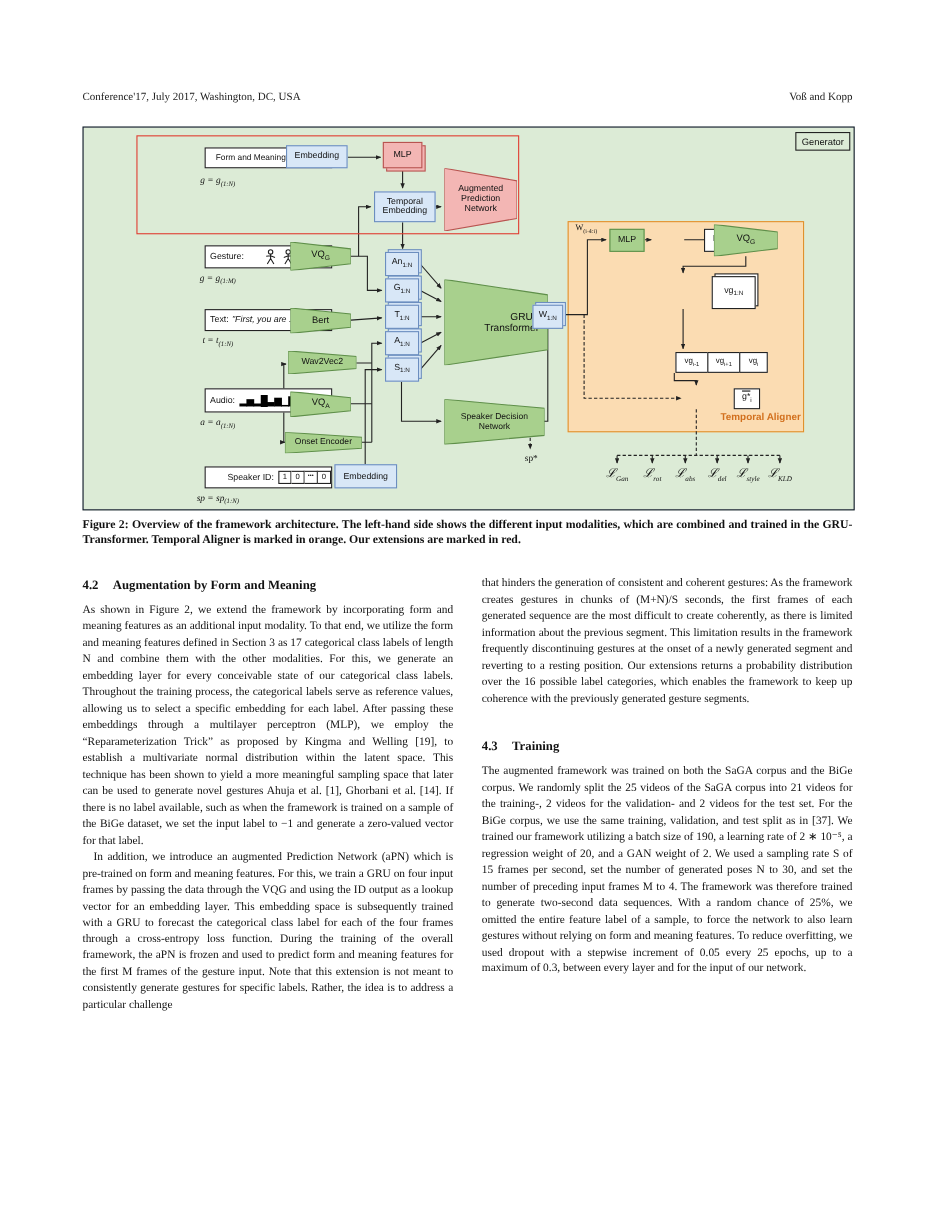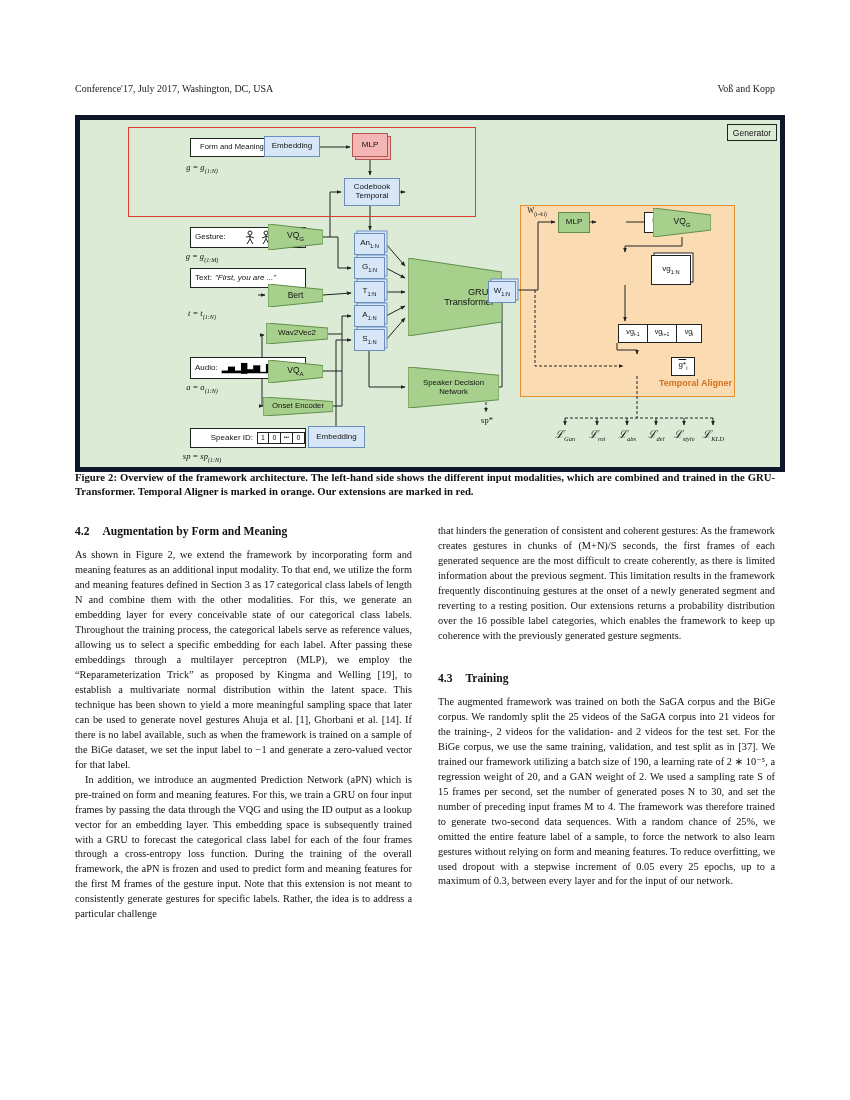--- a/index.html
+++ b/index.html
@@ -3,21 +3,21 @@
 <meta charset="utf-8">
 <style>
   html,body{margin:0;padding:0;background:#ffffff;}
   .page{position:relative;width:850px;height:1100px;background:#fff;overflow:hidden;
         font-family:"Liberation Serif",serif;color:#111;}
   
   .runhead{position:absolute;top:83px;left:75px;width:700px;display:flex;
            justify-content:space-between;font-size:10px;color:#222;}
   
   .fig{position:absolute;left:75px;top:115px;width:700px;height:347px;
-       background:#dcebd6;border:5px solid #0f172a;font-family:"Liberation Sans",sans-serif;}
+       background:#dcebd6;border:1px solid #0f172a;font-family:"Liberation Sans",sans-serif;}
   .fig *{box-sizing:border-box;}
   .node{position:absolute;display:flex;align-items:center;justify-content:center;
         text-align:center;font-size:8px;line-height:1.12;color:#111;z-index:3;}
   .white{background:#fff;border:1px solid #222;margin-left:46px;}
   .blue{background:#d8e7f7;border:1px solid #6c8ebf;}
   .bluestack{box-shadow:2.5px -2.5px 0 -1px #d8e7f7,2.5px -2.5px 0 0 #6c8ebf;}
   .red{background:#f3b6b4;border:1px solid #b85450;}
   .redstack{box-shadow:3px 3px 0 -1px #f3b6b4,3px 3px 0 0 #b85450;}
   .whitestack{box-shadow:2.5px -2.5px 0 -1px #fff,2.5px -2.5px 0 0 #222;}
   .greenrect{background:#a8d08d;border:1px solid #5f8f4a;}
@@ -133,21 +133,27 @@
     <div class="node blue" style="left:184px;top:16px;width:56px;height:21px;">
       <span>Embedding</span>
     </div>
     <div class="node red redstack" style="left:272px;top:13px;width:36px;height:24px;">
       <span>MLP</span>
     </div>
     <div class="freelabel" style="left:70px;top:42px;width:104px;">
       <span>g = g</span><sub>(1:N)</sub>
     </div>
     <div class="node blue" style="left:264px;top:58px;width:56px;height:28px;">
-      <span>Codebook Temporal</span>
+      <span>Temporal Embedding</span>
+    </div>
+    <div class="trap" style="left:328px;top:37px;width:66px;height:57px;font-size:8px;">
+      <svg viewBox="0 0 100 100" preserveAspectRatio="none">
+          <polygon points="0,0 100,20 100,80 0,100" fill="#f3b6b4" stroke="#b85450" vector-effect="non-scaling-stroke"></polygon>
+        </svg>
+      <span class="lbl">Augmented Prediction Network</span>
     </div>
 
     <div class="node white" style="left:64px;top:107px;width:116px;height:21px;justify-content:space-between;padding-left:4px;">
       <span>Gesture:</span>
       <svg width="62" height="16" viewBox="0 0 62 16" style="margin-left:4px;">
         <g stroke="#222" stroke-width="1" fill="none">
           <circle cx="7" cy="3" r="2"></circle>
             <path d="M7 5 V9 M3 7 L7 6.5 L11 8 M7 9 L4 14 M7 9 L10 14"></path>
           <circle cx="23" cy="3" r="2"></circle>
             <path d="M23 5 V9 M19 8 L23 6.5 L27 7 M23 9 L20 14 M23 9 L26 14"></path>
@@ -177,21 +183,21 @@
     <div class="node blue bluestack" style="left:274px;top:161px;width:31px;height:22px;">
       <span><span>T</span><sub>1:N</sub></span>
     </div>
     <div class="node blue bluestack" style="left:274px;top:185px;width:31px;height:22px;">
       <span><span>A</span><sub>1:N</sub></span>
     </div>
     <div class="node blue bluestack" style="left:274px;top:209px;width:31px;height:22px;">
       <span><span>S</span><sub>1:N</sub></span>
     </div>
 
-    <div class="node white" style="left:64px;top:148px;width:116px;height:20px;justify-content:flex-start;padding-left:4px;gap:3px;">
+    <div class="node white" style="left:64px;top:165px;width:116px;height:20px;justify-content:flex-start;padding-left:4px;gap:3px;">
       <span>Text:</span>
       <span style="font-style:italic;">"First, you are ..."</span>
     </div>
     <div class="freelabel" style="left:70px;top:188px;width:104px;">
       <span>t = t</span><sub>(1:N)</sub>
     </div>
     <div class="trap" style="left:188px;top:164px;width:55px;height:23px;">
       <svg viewBox="0 0 100 100" preserveAspectRatio="none">
           <polygon points="0,0 100,24 100,76 0,100" fill="#a8d08d" stroke="#5f8f4a" vector-effect="non-scaling-stroke"></polygon>
         </svg>

